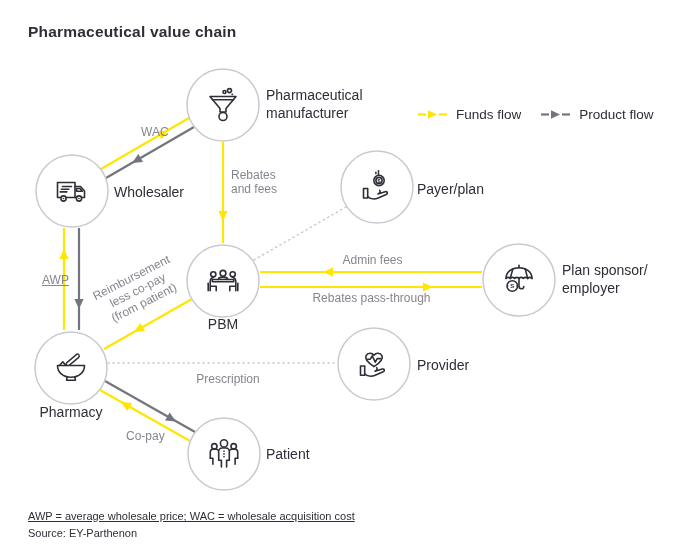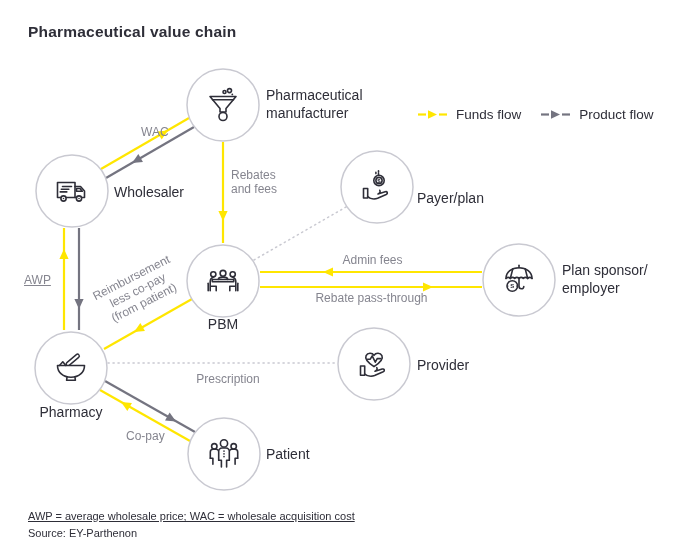--- a/index.html
+++ b/index.html
@@ -221,35 +221,35 @@
         <path class="ic" d="M12.7,24.3 H15.4 V31 M20.6,31 V24.3 H23.3"></path>
         <circle class="ic wfill" cx="18" cy="7.4" r="3.6"></circle>
         <path class="ic dots" d="M18,15 V21.5"></path>
       </g>
     </g>
   </svg>
 
   <div class="node-label" style="left:266px;top:87px;">Pharmaceutical
 manufacturer</div>
   <div class="node-label" style="left:114px;top:184px;">Wholesaler</div>
-  <div class="node-label" style="left:417px;top:190px;">Payer/plan</div>
+  <div class="node-label" style="left:417px;top:181px;">Payer/plan</div>
   <div class="node-label" style="left:197px;top:316px;width:52px;text-align:center;">PBM</div>
   <div class="node-label" style="left:21px;top:404px;width:100px;text-align:center;">Pharmacy</div>
   <div class="node-label" style="left:562px;top:262px;">Plan sponsor/
 employer</div>
   <div class="node-label" style="left:417px;top:357px;">Provider</div>
   <div class="node-label" style="left:266px;top:446px;">Patient</div>
 
   <div class="edge-label" style="left:113px;top:126px;width:36px;text-align:left;margin-left:28px;">WAC</div>
   <div class="edge-label" style="left:231px;top:169px;">Rebates
 and fees</div>
-  <div class="edge-label" style="left:24px;top:274px;text-decoration:underline;">AWP</div>
+  <div class="edge-label" style="left:42px;top:274px;text-decoration:underline;">AWP</div>
   <div class="edge-label rot" style="left:80px;top:270px;width:116px;">Reimbursement
 less co-pay
 (from patient)</div>
   <div class="edge-label" style="left:330px;top:254px;width:85px;text-align:center;">Admin fees</div>
-  <div class="edge-label" style="left:303px;top:292px;width:137px;text-align:center;">Rebate pass-through</div>
+  <div class="edge-label" style="left:303px;top:292px;width:137px;text-align:center;">Rebates pass-through</div>
   <div class="edge-label" style="left:178px;top:373px;width:100px;text-align:center;">Prescription</div>
   <div class="edge-label" style="left:126px;top:430px;">Co-pay</div>
 
   <div class="foot" style="top:510px;text-decoration:underline;">AWP = average wholesale price; WAC = wholesale acquisition cost</div>
   <div class="foot" style="top:527px;">Source: EY-Parthenon</div>
 </div>
 
 </body></html>

